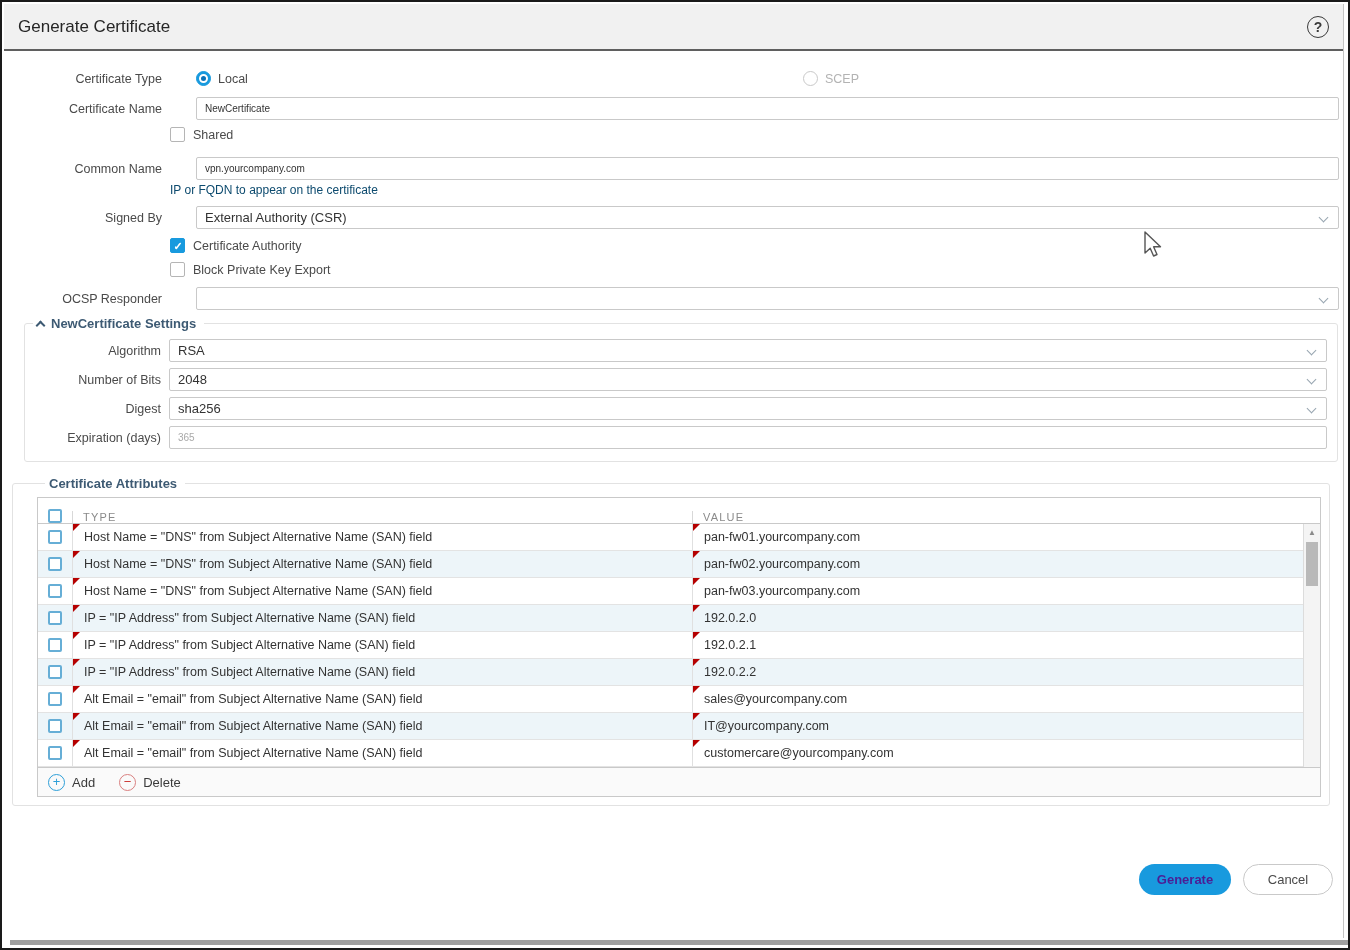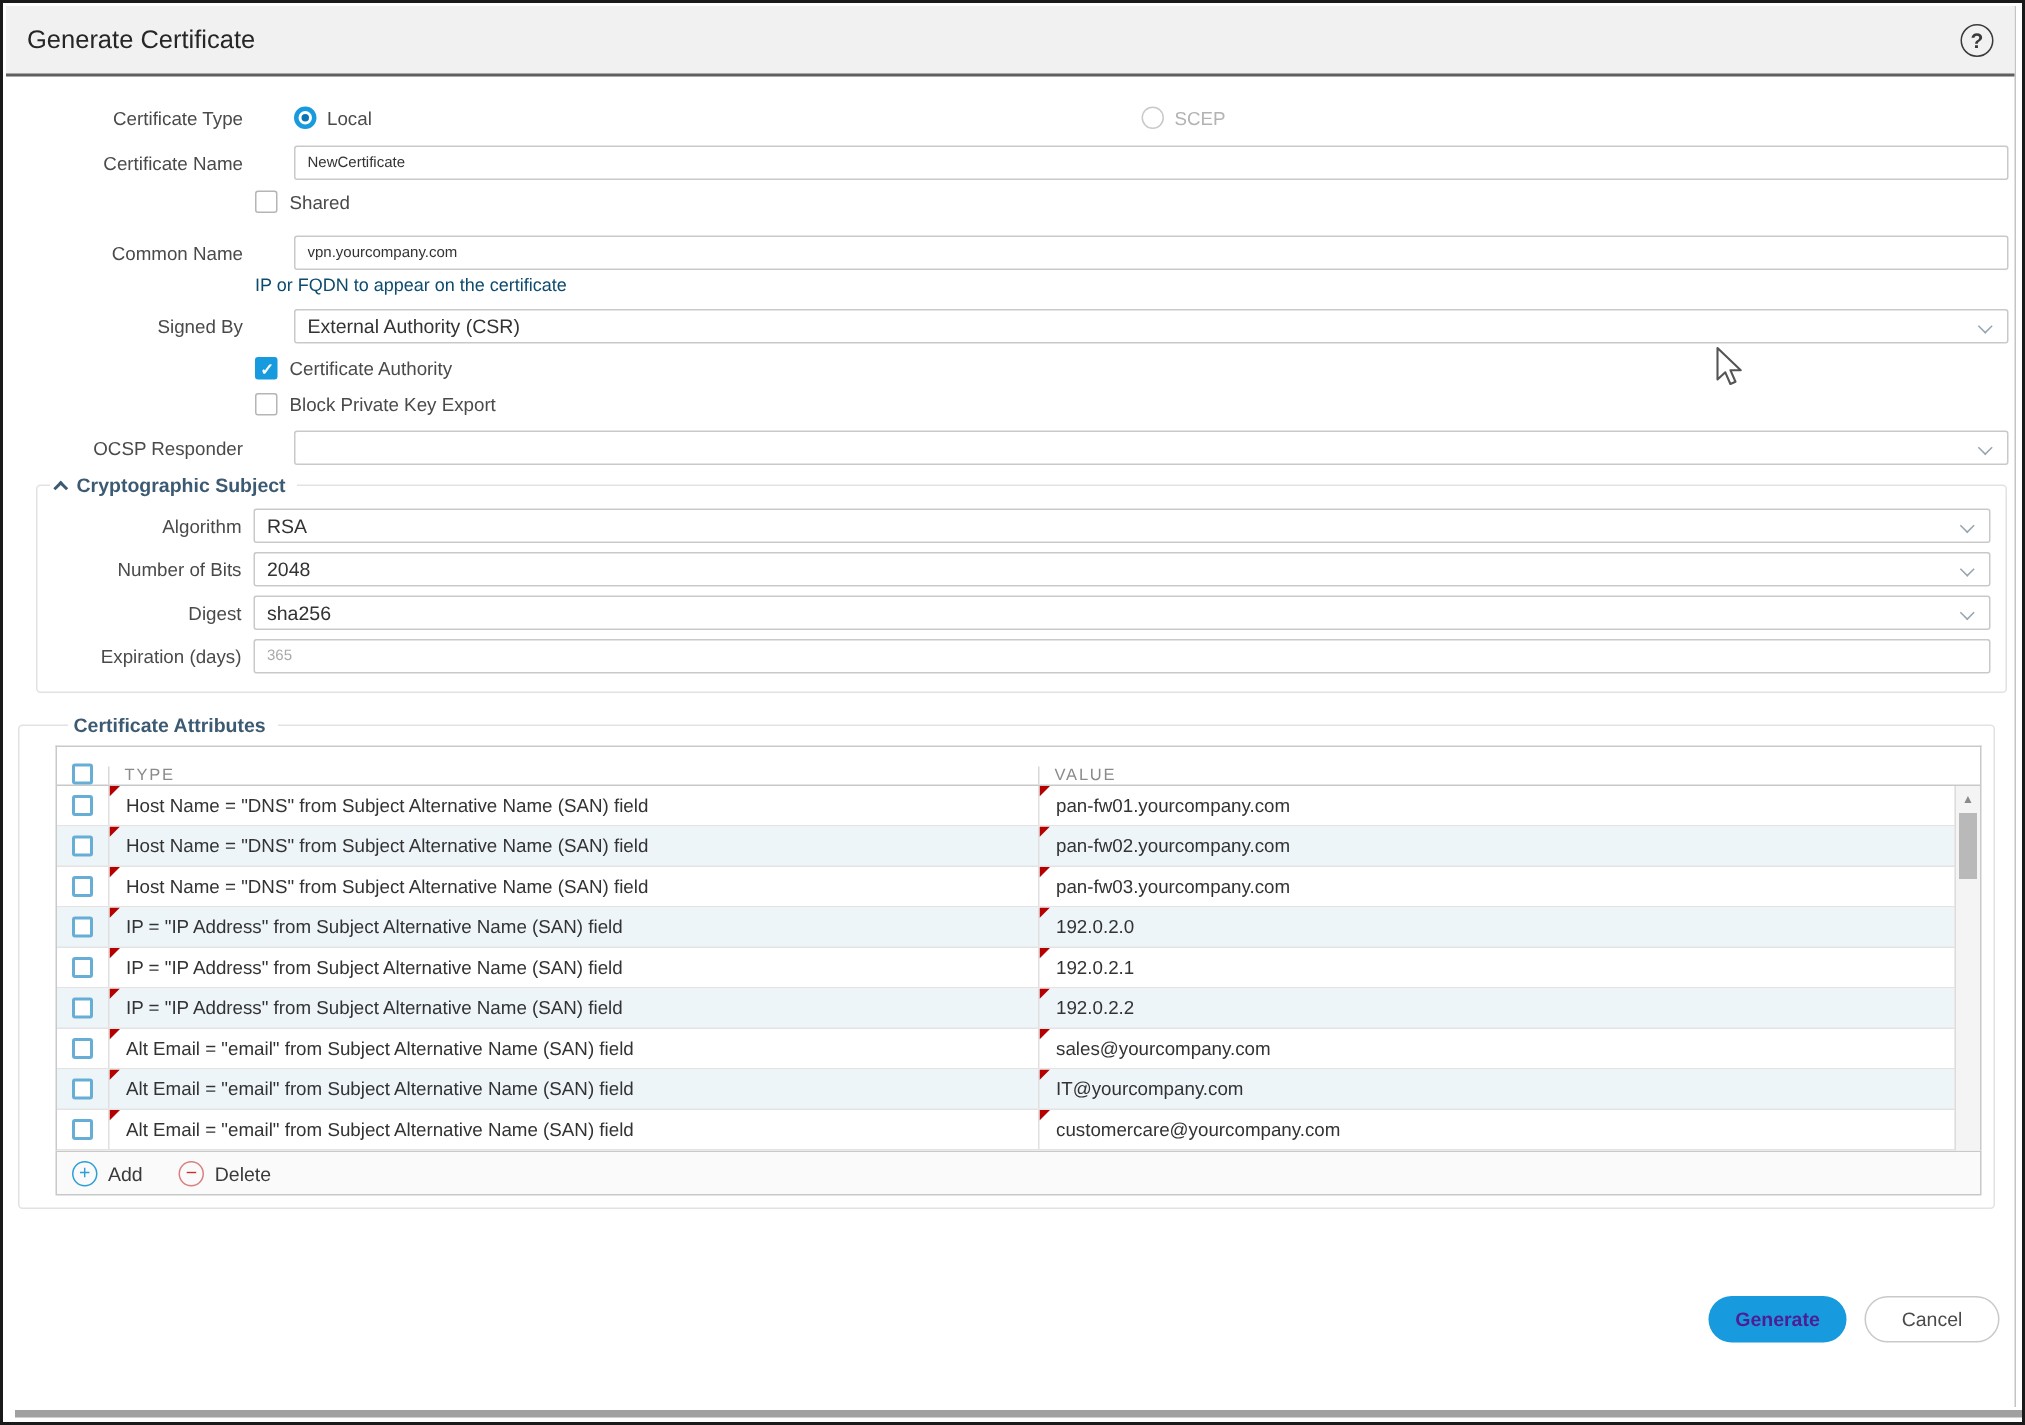--- a/index.html
+++ b/index.html
@@ -23,21 +23,21 @@
   .text-input.muted { color:#a9a9a9; }
   .select-box { flex:1; height:23px; border:1px solid #c9c9c9; border-radius:2px; display:flex; align-items:center; padding:0 26px 0 8px; font-size:13px; color:#333; position:relative; background:#fff; cursor:pointer; }
   .chev { position:absolute; right:11px; top:7px; width:7px; height:7px; border-right:1.6px solid #97a5b0; border-bottom:1.6px solid #97a5b0; transform:rotate(45deg); }
 
   .radio-group { display:flex; align-items:center; gap:7px; cursor:pointer; }
   .radio { width:15px; height:15px; border-radius:50%; display:inline-flex; align-items:center; justify-content:center; border:1px solid #c9c9c9; background:#fff; flex:none; }
   .radio.selected { background:#189ade; border-color:#189ade; }
   .radio.selected .radio-dot { width:9px; height:9px; border-radius:50%; background:#0b72b8; border:2px solid #fff; }
   .radio-label { font-size:12.5px; color:#4a4a4a; }
   .radio-group.disabled .radio-label { color:#b3b3b3; }
-  .scep-group { position:absolute; left:757px; }
+  .scep-group { position:absolute; left:799px; }
 
   .cb { width:15px; height:15px; border:1px solid #b5b5b5; border-radius:2px; background:#fff; flex:none; position:relative; cursor:pointer; }
   .cb.checked { background:#189ade; border-color:#189ade; }
   .cb.checked::after { content:"✓"; color:#fff; font-size:11px; font-weight:bold; position:absolute; left:2.5px; top:0.5px; }
   .cb-label { margin-left:8px; font-size:12.5px; color:#4a4a4a; }
   .cb-row { display:flex; align-items:center; margin-left:166px; }
 
   .hint { margin-left:166px; font-size:12px; color:#0c4a6e; height:14px; margin-top:3px; margin-bottom:9px; }
 
   fieldset { border:1px solid #e2e2e2; border-radius:3px; }
@@ -147,21 +147,21 @@
       <span class="form-label">OCSP Responder</span>
       <div class="select-box">
         <span></span>
         <span class="chev"></span>
       </div>
     </div>
 
     <fieldset class="crypto-fs">
       <legend>
         <span class="chev-up"></span>
-        <span>Cryptographic Subject</span>
+        <span>NewCertificate Settings</span>
       </legend>
       <div class="crypto-row">
         <span class="crypto-label">Algorithm</span>
         <div class="select-box">
           <span>RSA</span>
           <span class="chev"></span>
         </div>
       </div>
       <div class="crypto-row">
         <span class="crypto-label">Number of Bits</span>

